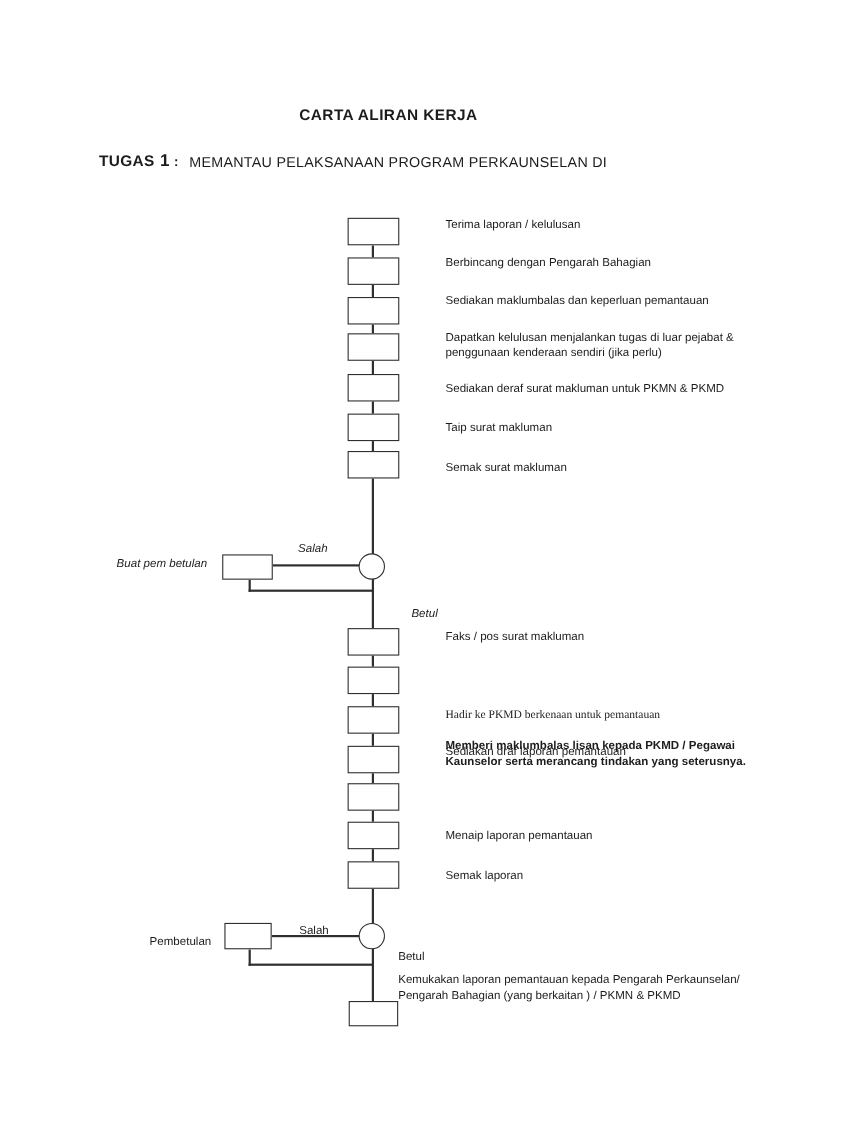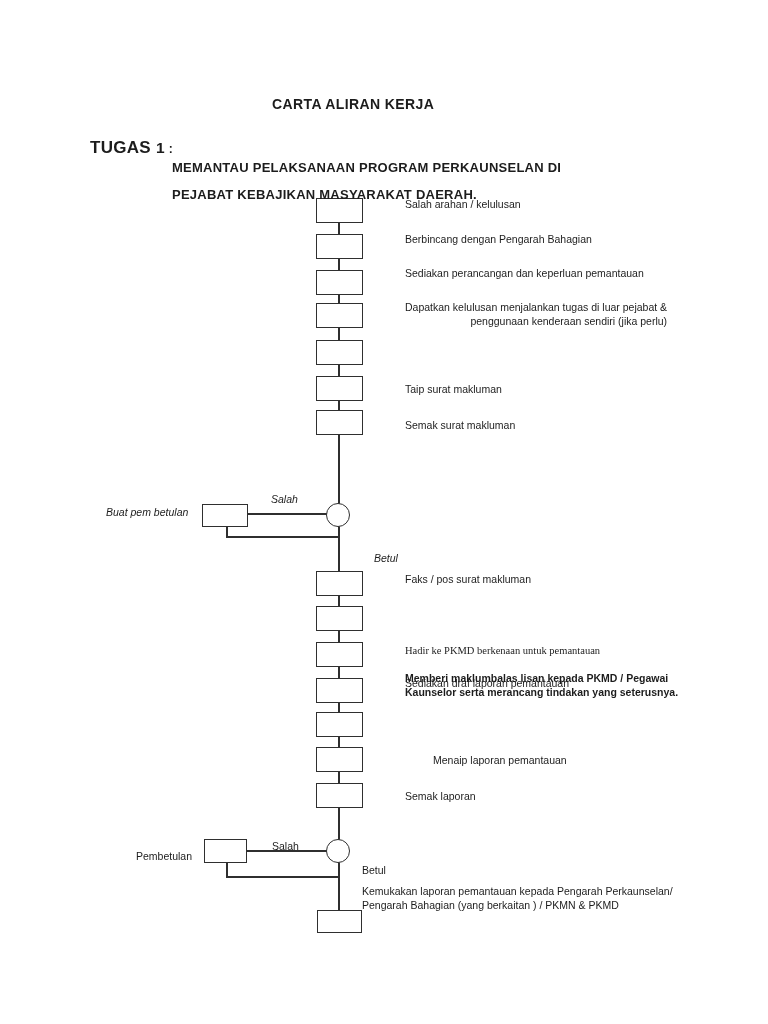--- a/index.html
+++ b/index.html
@@ -20,46 +20,45 @@
   .hline{position:absolute;height:1.5px;background:#2f2f2f;z-index:1;}
   
   .title{
     position:absolute;left:272px;top:96px;font-size:14px;font-weight:bold;
     letter-spacing:0.4px;z-index:3;
   }
   .task-row{
     position:absolute;left:90px;top:138px;display:flex;align-items:baseline;
     font-weight:bold;z-index:3;
   }
-  .task-label{font-size:17px;letter-spacing:0.3px;}
+  .task-label{font-size:14px;letter-spacing:0.3px;}
   .task-number{font-size:15.5px;margin-left:5px;}
   .task-colon{font-size:12px;margin-left:4px;}
   .heading{
-    position:absolute;left:172px;font-size:13px;font-weight:bold;
-    letter-spacing:0.25px;z-index:3;white-space:nowrap;margin-top:20px;
+    position:absolute;left:172px;font-size:13px;font-weight:normal;
+    letter-spacing:0.25px;z-index:3;white-space:nowrap;
   }
   .lbl{
     position:absolute;font-size:10.5px;line-height:14px;color:#1c1c1c;
     white-space:pre-line;z-index:3;
   }
   .branch-italic{font-style:italic;}
 </style>
 </head>
 <body>
 
 <div id="page">
 
   <div class="title">CARTA ALIRAN KERJA</div>
   <div class="task-row">
     <span class="task-label">TUGAS</span>
     <span class="task-number">1</span>
     <span class="task-colon">:</span>
   </div>
   <div class="heading" style="top:140px;">MEMANTAU PELAKSANAAN PROGRAM PERKAUNSELAN DI</div>
-  <div class="heading" style="top:167px;">PEJABAT KEBAJIKAN MASYARAKAT DAERAH.</div>
 
   <div class="vline" style="left:338px;top:223px;height:292px;"></div>
   <div class="vline" style="left:338px;top:515px;height:347px;"></div>
   <div class="vline" style="left:338px;top:851px;height:59px;"></div>
 
   <div class="hline" style="left:248px;top:513px;width:82px;"></div>
   <div class="vline" style="left:226px;top:527px;height:11px;"></div>
   <div class="hline" style="left:226px;top:536px;width:113px;"></div>
 
   <div class="hline" style="left:247px;top:850px;width:83px;"></div>
@@ -83,33 +82,34 @@
   <div class="fbox" style="left:316px;top:678px;"></div>
   <div class="fbox" style="left:316px;top:712px;"></div>
   <div class="fbox" style="left:316px;top:747px;"></div>
   <div class="fbox" style="left:316px;top:783px;"></div>
 
   <div class="fbox" style="left:204px;top:839px;width:43px;height:24px;"></div>
   <div class="circle" style="left:326px;top:839px;"></div>
 
   <div class="fbox" style="left:317px;top:910px;width:45px;height:23px;"></div>
 
-  <div class="lbl" style="left:405px;top:197px;">Salah arahan / kelulusan</div>
+  <div class="lbl" style="left:405px;top:197px;">Terima laporan / kelulusan</div>
   <div class="lbl" style="left:405px;top:232px;">Berbincang dengan Pengarah Bahagian</div>
-  <div class="lbl" style="left:405px;top:266px;">Sediakan perancangan dan keperluan pemantauan</div>
-  <div class="lbl" style="left:405px;top:300px;text-align:right;">Dapatkan kelulusan menjalankan tugas di luar pejabat &amp;
+  <div class="lbl" style="left:405px;top:266px;">Sediakan maklumbalas dan keperluan pemantauan</div>
+  <div class="lbl" style="left:405px;top:300px;">Dapatkan kelulusan menjalankan tugas di luar pejabat &amp;
 penggunaan kenderaan sendiri (jika perlu)</div>
+  <div class="lbl" style="left:405px;top:346px;">Sediakan deraf surat makluman untuk PKMN &amp; PKMD</div>
   <div class="lbl" style="left:405px;top:382px;">Taip surat makluman</div>
   <div class="lbl" style="left:405px;top:418px;">Semak surat makluman</div>
   <div class="lbl" style="left:405px;top:572px;">Faks / pos surat makluman</div>
   <div class="lbl" style="left:405px;top:644px;font-family:Liberation Serif, serif;">Hadir ke PKMD berkenaan untuk pemantauan</div>
   <div class="lbl" style="left:405px;top:671px;font-weight:bold;">Memberi maklumbalas lisan kepada PKMD / Pegawai
 Kaunselor serta merancang tindakan yang seterusnya.</div>
   <div class="lbl" style="left:405px;top:676px;">Sediakan draf laporan pemantauan</div>
-  <div class="lbl" style="left:405px;top:753px;margin-left:28px;">Menaip laporan pemantauan</div>
+  <div class="lbl" style="left:405px;top:753px;">Menaip laporan pemantauan</div>
   <div class="lbl" style="left:405px;top:789px;">Semak laporan</div>
   <div class="lbl" style="left:362px;top:884px;">Kemukakan laporan pemantauan kepada Pengarah Perkaunselan/
 Pengarah Bahagian (yang berkaitan ) / PKMN &amp; PKMD</div>
 
   <div class="lbl branch-italic" style="left:106px;top:505px;">Buat pem betulan</div>
   <div class="lbl branch-italic" style="left:271px;top:492px;">Salah</div>
   <div class="lbl branch-italic" style="left:374px;top:551px;">Betul</div>
 
   <div class="lbl" style="left:136px;top:849px;">Pembetulan</div>
   <div class="lbl" style="left:272px;top:839px;">Salah</div>

